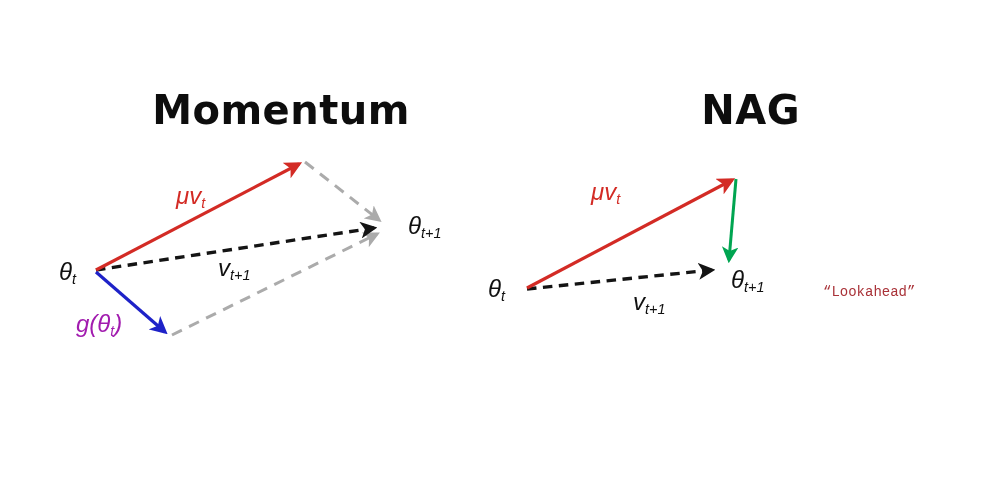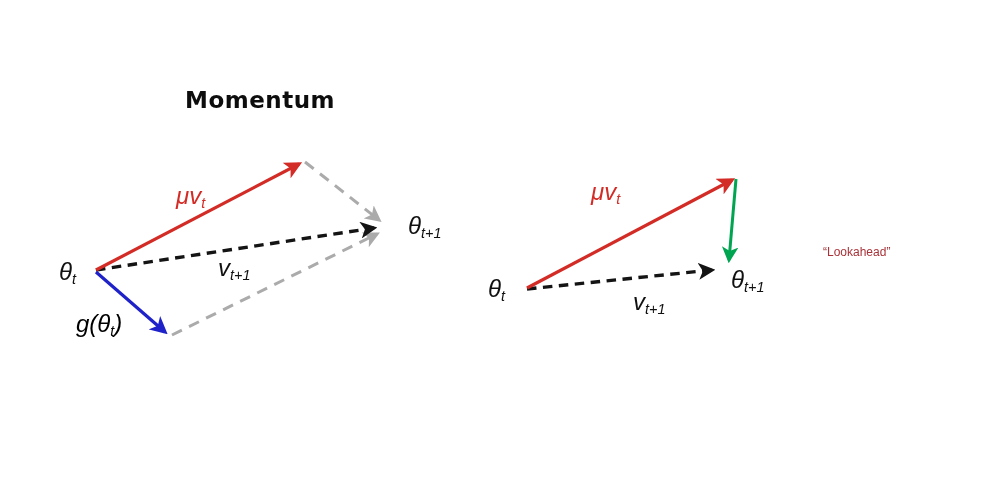--- a/index.html
+++ b/index.html
@@ -19,40 +19,41 @@
     left: 0; top: 0;
   }
   .label {
     position: absolute;
     white-space: nowrap;
     color: #111111;
   }
   .title {
     font-family: "DejaVu Sans", sans-serif;
     font-weight: bold;
-    font-size: 23px;
-    text-align: center;
+    font-size: 40px;
+    text-align: right;
     color: #0d0d0d;
     letter-spacing: 0.5px;
   }
   .math {
     font-family: Liberation Sans, sans-serif;
     font-style: italic;
     font-size: 24px;
   }
   .math sub {
     font-size: 0.60em;
     font-style: italic;
     vertical-align: -0.3em;
     line-height: 0;
   }
   .annotation {
-    font-family: Liberation Sans, sans-serif;
-    font-size: 12px;
+    font-family: Liberation Mono, monospace;
+    font-size: 14px;
     line-height: 26px;
+    margin-top: 40px;
   }
   .annotation .line { display: block; }
 </style>
 </head>
 <body>
 
 <div class="canvas">
 
   <svg width="1000" height="500" viewBox="0 0 1000 500">
     <defs>
@@ -91,22 +92,23 @@
   <div class="label title" style="left:110px; top:87px; width:300px;">Momentum</div>
 
   <div class="label math" style="left:59px; top:258px;"><span>θ</span><sub>t</sub></div>
 
   <div class="label math" style="left: 176px; top: 182px; color: rgb(211, 43, 37);"><span>μv</span><sub>t</sub></div>
 
   <div class="label math" style="left:218px; top:254px;"><span>v</span><sub>t+1</sub></div>
 
   <div class="label math" style="left:408px; top:212px;"><span>θ</span><sub>t+1</sub></div>
 
-  <div class="label math" style="left: 76px; top: 310px; color: #000000;"><span>g(θ</span><sub>t</sub><span>)</span></div>
+  <div class="label math" style="left: 76px; top: 310px; color: #a21caf;"><span>g(θ</span><sub>t</sub><span>)</span></div>
 
+  <div class="label title" style="left:600px; top:87px; width:200px;">NAG</div>
 
   <div class="label math" style="left:488px; top:275px;"><span>θ</span><sub>t</sub></div>
 
   <div class="label math" style="left: 591px; top: 178px; color: rgb(211, 43, 37);"><span>μv</span><sub>t</sub></div>
 
   <div class="label math" style="left:633px; top:288px;"><span>v</span><sub>t+1</sub></div>
 
   <div class="label math" style="left:731px; top:266px;"><span>θ</span><sub>t+1</sub></div>
 
 

